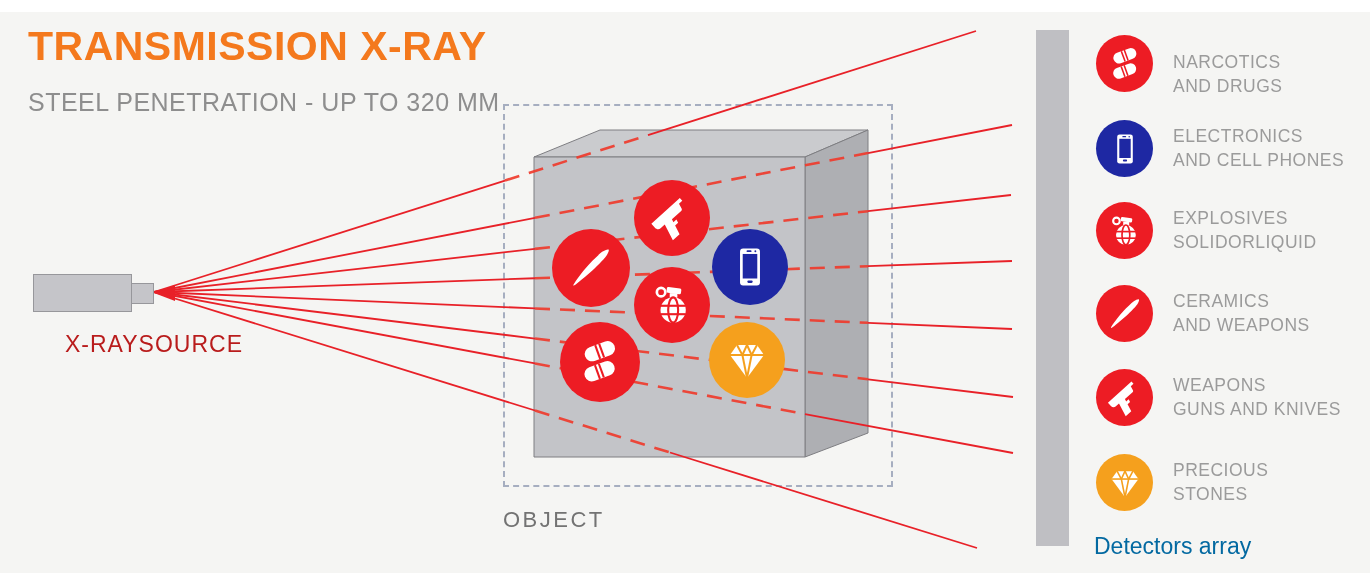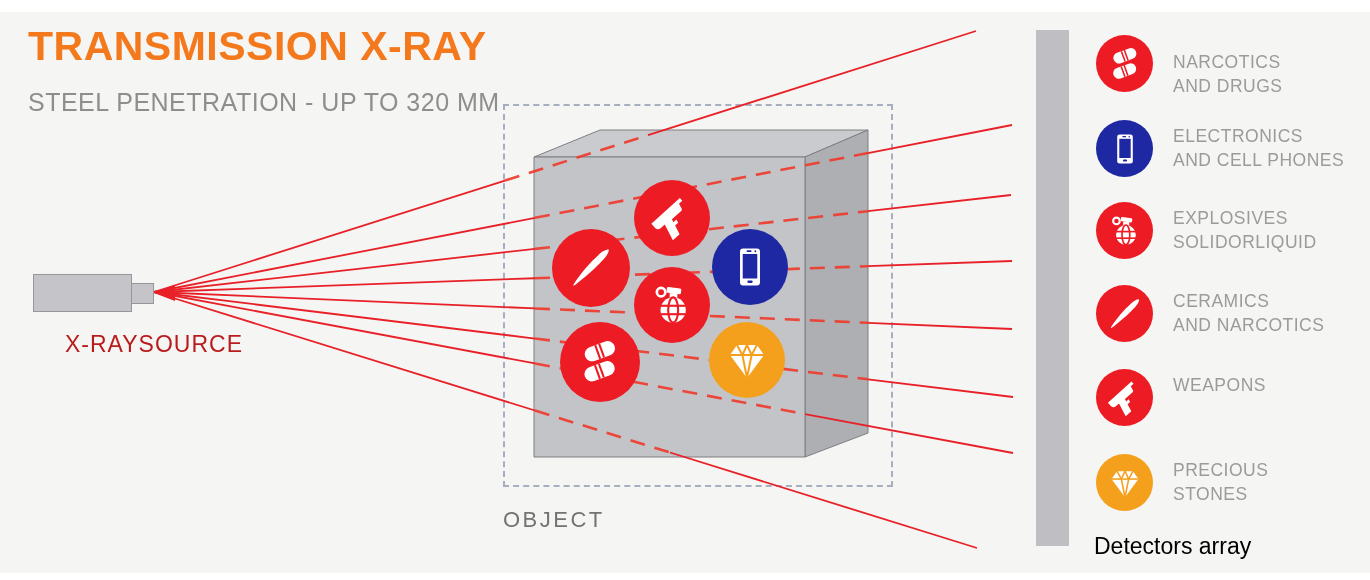--- a/index.html
+++ b/index.html
@@ -30,21 +30,21 @@
   .red{background:#ed1c24;}
   .blue{background:#1e28a3;}
   .gold{background:#f5a01d;}
 
   
   #object-label{position:absolute;left:503px;top:507px;width:386px;text-align:left;
                 font-size:22px;color:#737373;letter-spacing:2.5px;}
 
   
   #detector-bar{position:absolute;left:1036px;top:30px;width:33px;height:516px;background:#bfbfc3;}
-  #detectors-label{position:absolute;left:1094px;top:533px;font-size:23px;color:#000000;}
+  #detectors-label{position:absolute;left:1094px;top:533px;font-size:23px;color:#0369a1;}
 
   
   .legend-icon{position:absolute;left:1096px;width:57px;height:57px;border-radius:50%;
                display:flex;align-items:center;justify-content:center;}
   .legend-text{position:absolute;left:1173px;font-size:17.5px;line-height:24px;color:#9b9b9b;
                letter-spacing:0.5px;}
 </style>
 </head>
 <body>
 
@@ -213,32 +213,33 @@
       <div>SOLIDORLIQUID</div>
     </div>
 
     <div class="legend-icon red" style="top:285px;">
       <svg width="38" height="38" viewBox="0 0 24 24">
         <path fill="#ffffff" d="M3.2 20.8 c-0.4 -0.4 3 -5 6 -8.6 2.6 -3 6.6 -7 8.6 -8.4 0.9 -0.6 2.6 -1.4 3 -1 0.4 0.4 -0.4 2.1 -1 3 -1.4 2 -5.4 6 -8.4 8.6 -3.6 3 -7.8 6.8 -8.2 6.4 Z"></path>
       </svg>
     </div>
     <div class="legend-text" style="top:289px;">
       <div>CERAMICS</div>
-      <div>AND NARCOTICS</div>
+      <div>AND WEAPONS</div>
     </div>
 
     <div class="legend-icon red" style="top:369px;">
       <svg width="38" height="38" viewBox="0 0 24 24">
         <g transform="rotate(-42 12 12)">
           <path fill="#ffffff" d="M2 7 h20 v1.9 h-2.3 l-0.7 2.8 c-0.1 0.5 -0.5 0.8 -1 0.8 h-6.5 l-0.4 1.6 h2.1 l-0.5 1.9 h-2.1 l-1.3 4.9 h-4.7 l2.3 -8.9 H4 C2.9 12 2 11 2 9.8 Z"></path>
         </g>
       </svg>
     </div>
     <div class="legend-text" style="top:373px;">
       <div>WEAPONS</div>
+      <div>GUNS AND KNIVES</div>
     </div>
 
     <div class="legend-icon gold" style="top:454px;">
       <svg width="38" height="38" viewBox="0 0 24 24">
         <polygon points="12,21 3.5,9.5 7,4.5 17,4.5 20.5,9.5" fill="#ffffff"></polygon>
         <g stroke="#f5a01d" stroke-width="1" fill="none">
           <line x1="3.5" y1="9.5" x2="20.5" y2="9.5"></line>
           <line x1="9.7" y1="9.5" x2="12" y2="21"></line>
           <line x1="14.3" y1="9.5" x2="12" y2="21"></line>
           <line x1="7" y1="4.5" x2="9.7" y2="9.5"></line>

